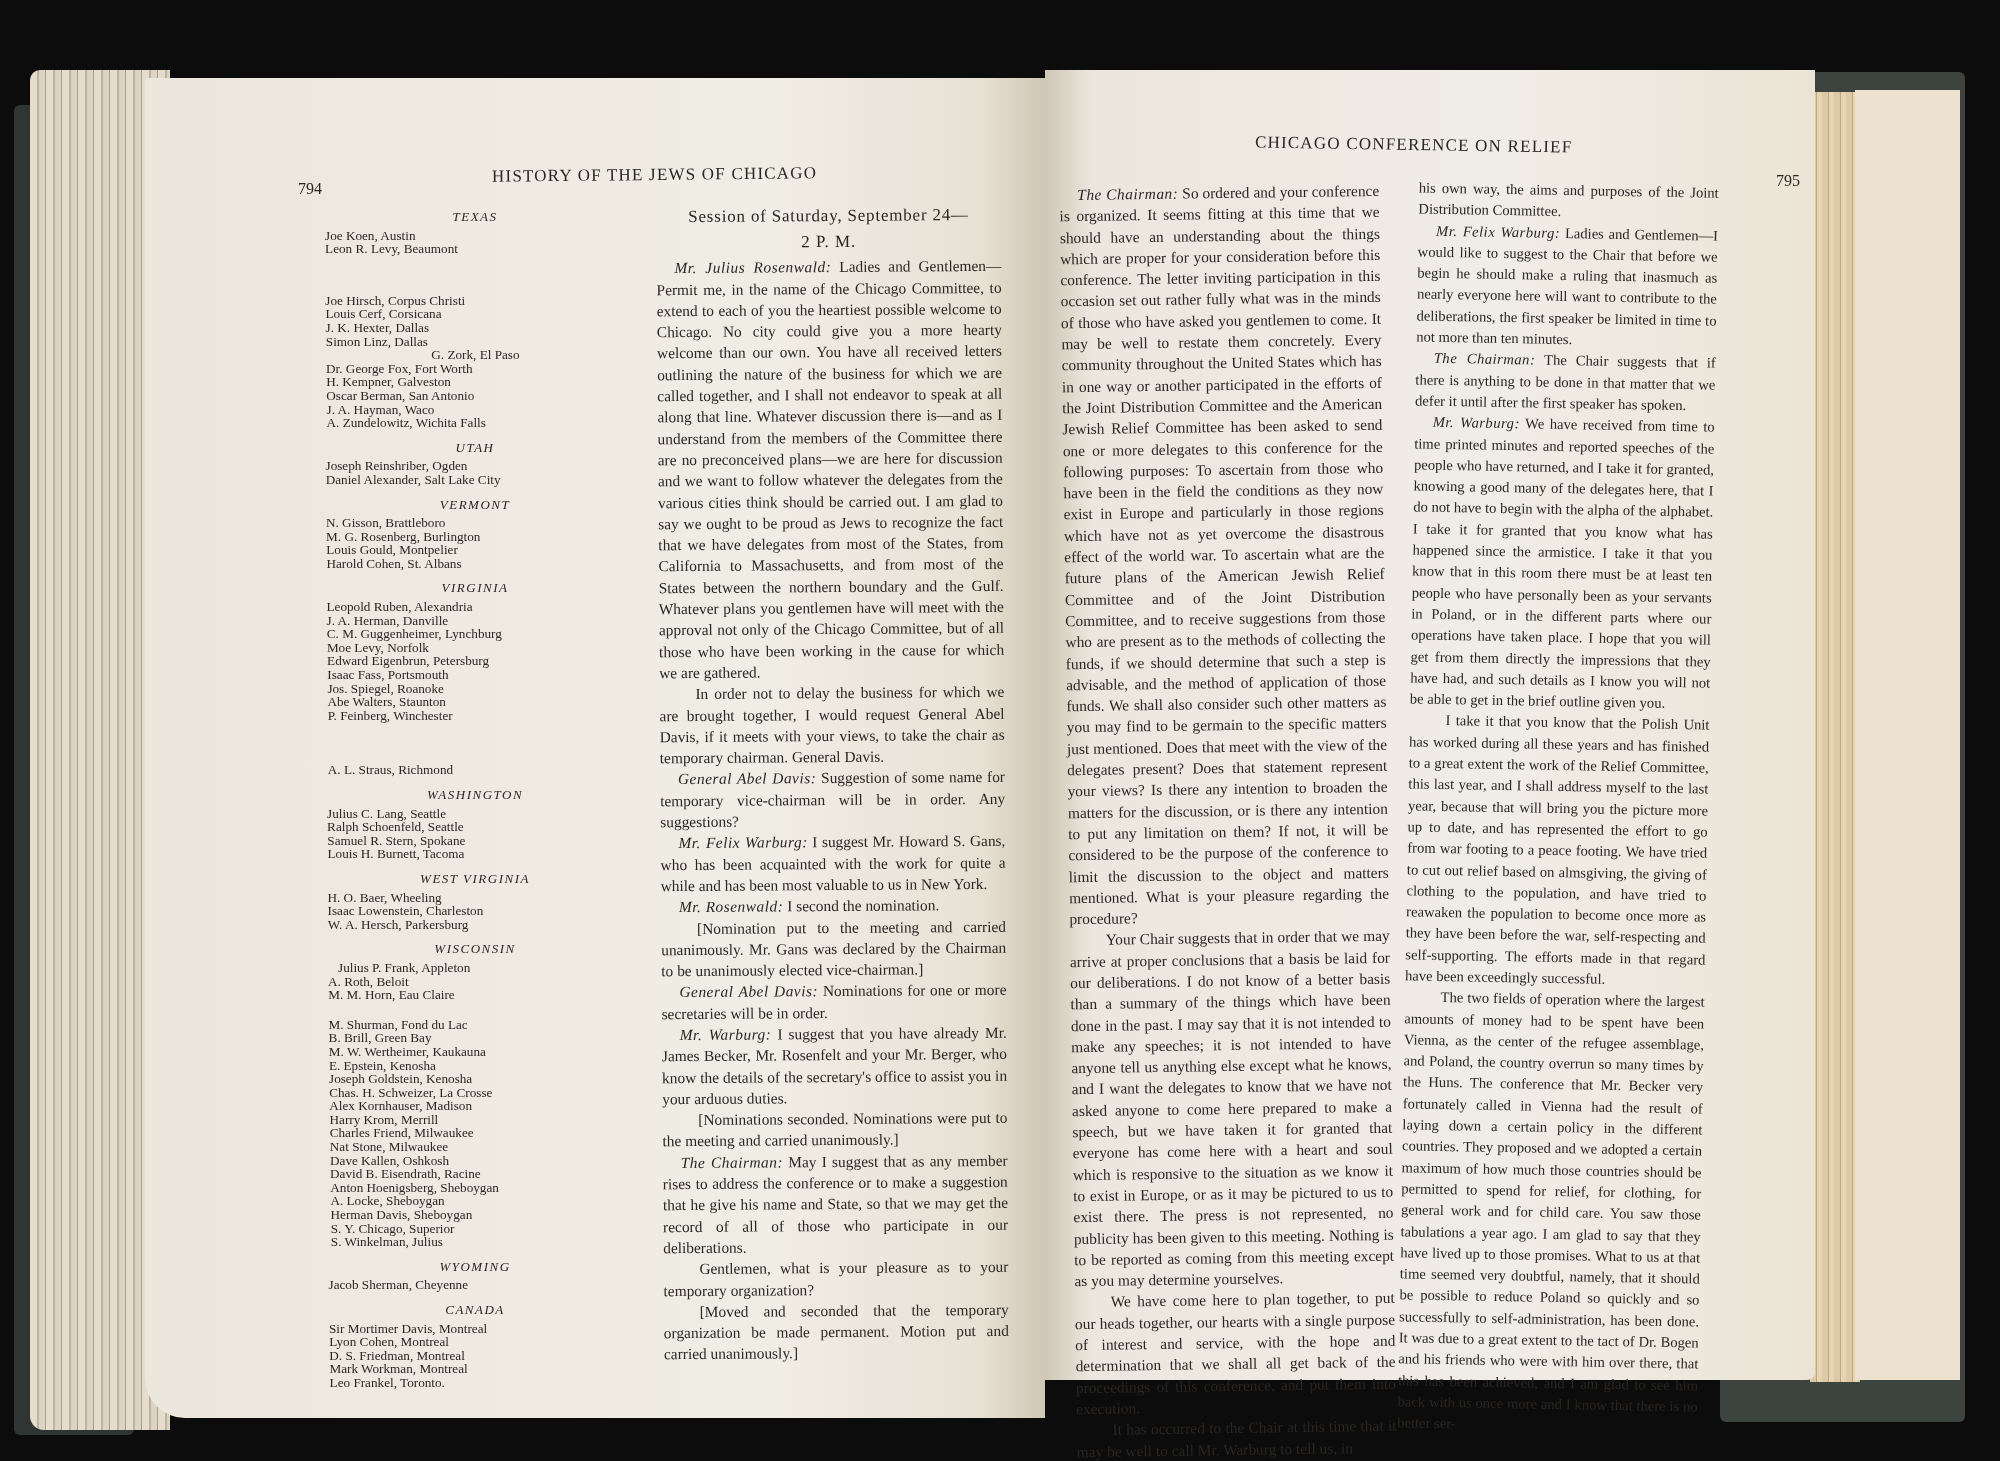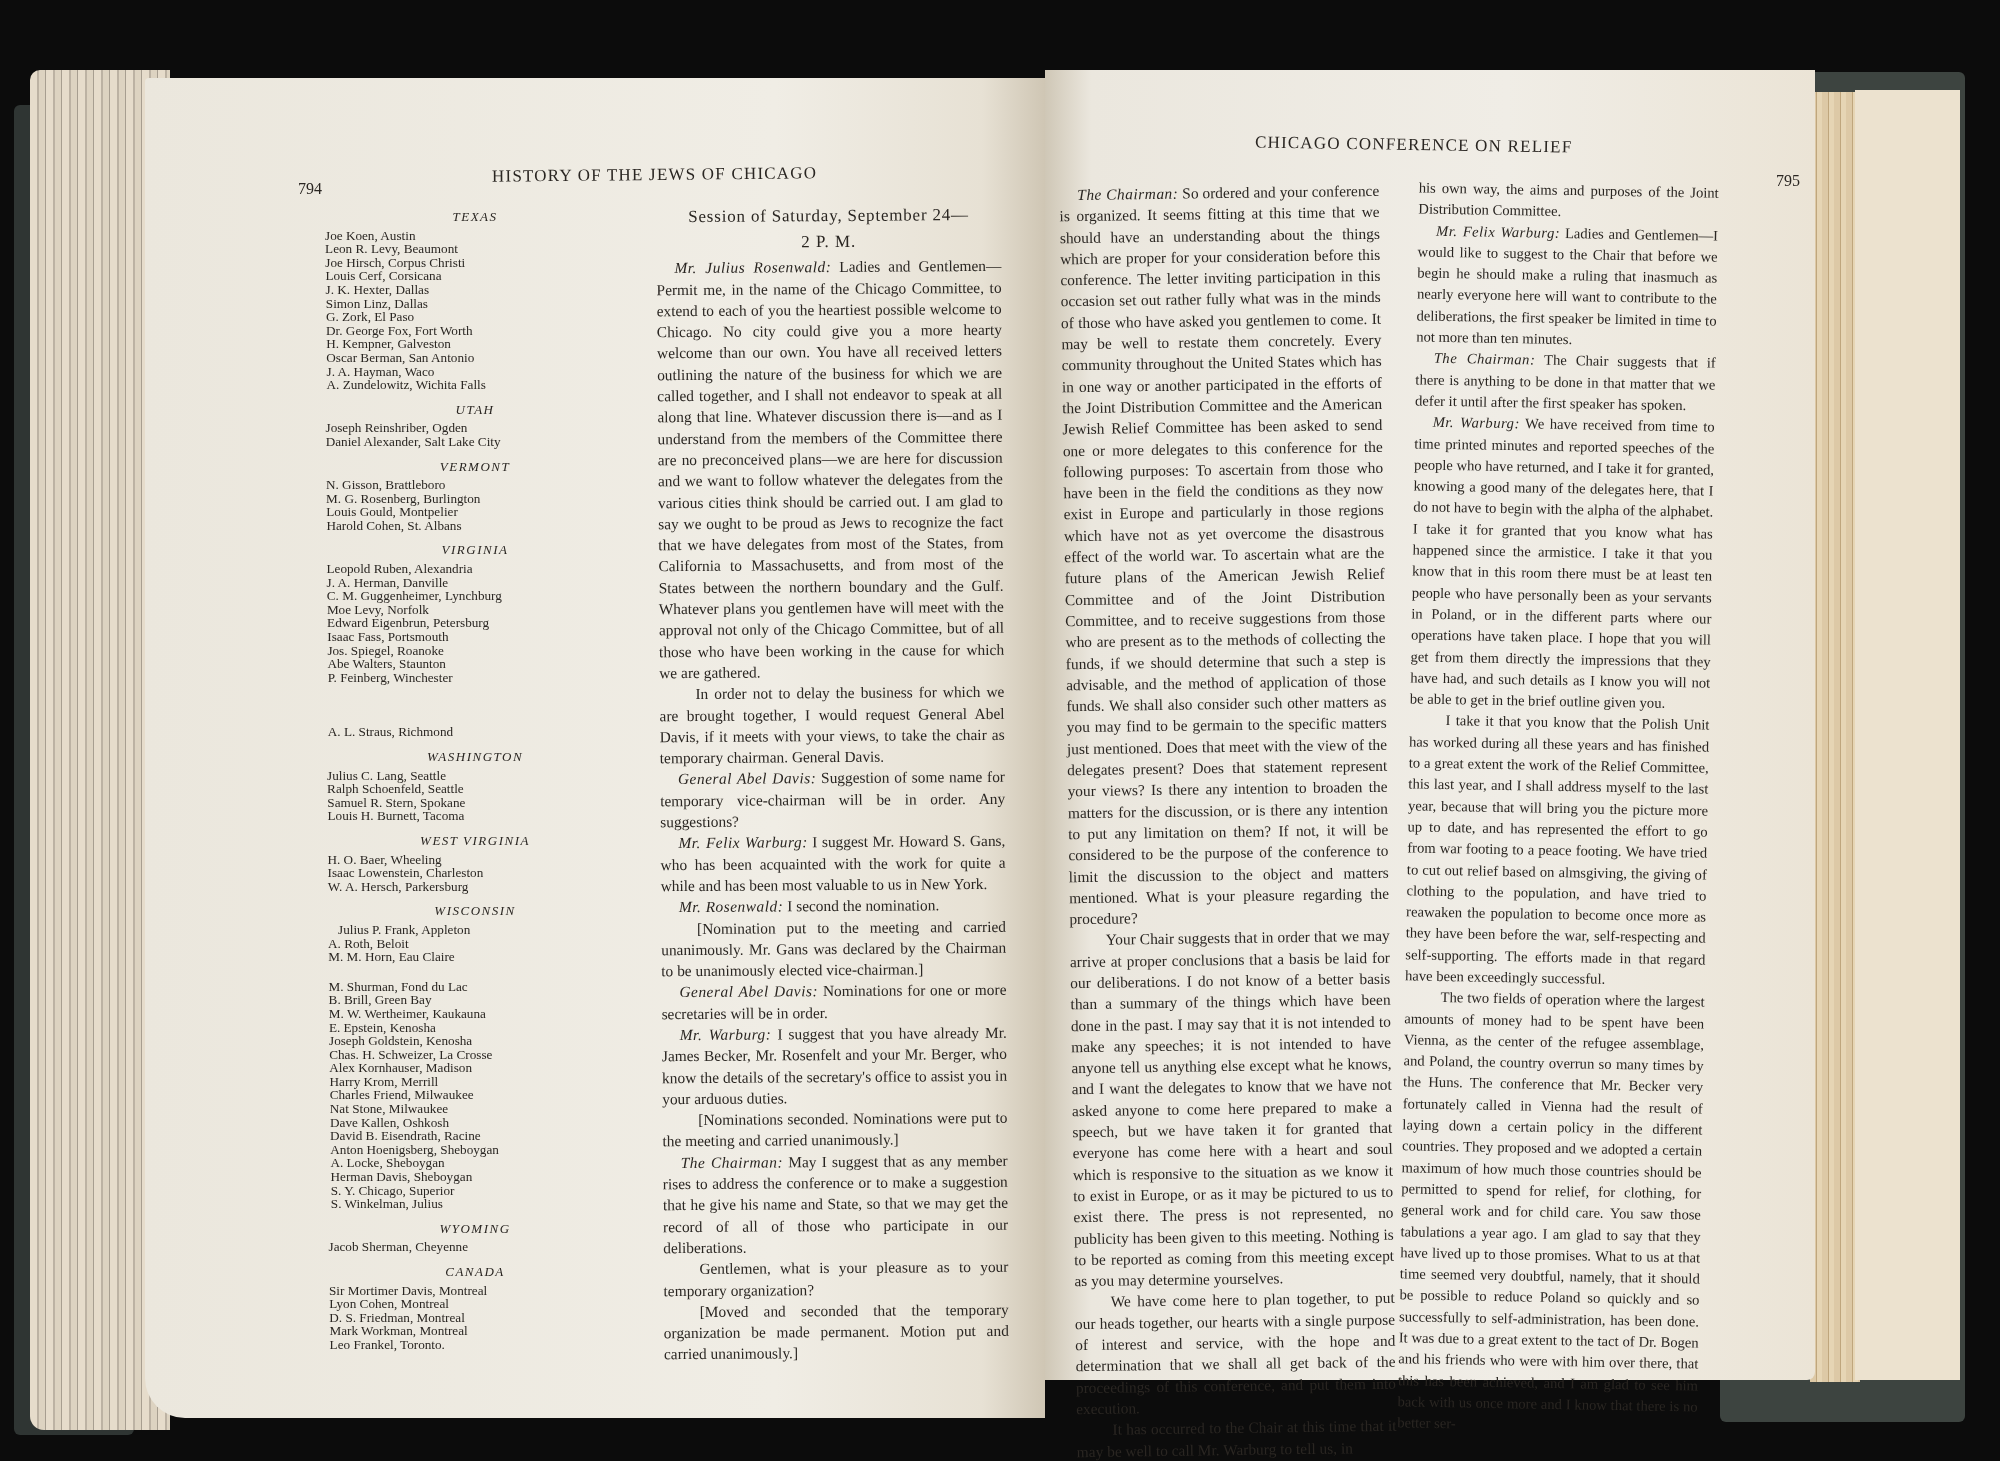--- a/index.html
+++ b/index.html
@@ -35,25 +35,25 @@
 <div class="flyleaf"></div>
 
 <div class="page page-left"></div>
 <div class="folio" style="left:298px;top:180px;">794</div>
 <div class="running-head" style="left:492px;top:165px;transform:rotate(-0.6deg);">HISTORY OF THE JEWS OF CHICAGO</div>
 
 <div class="dir-col" id="dir-col">
     <div class="state">TEXAS</div>
     <div class="entry" style="padding-left: 0px;">Joe Koen, Austin</div>
     <div class="entry" style="padding-left: 0.1px;">Leon R. Levy, Beaumont</div>
-    <div class="entry" style="padding-left: 0.3px;">Joe Hirsch, Corpus Christi</div>
+    <div class="entry" style="padding-left: 0.3px; margin-top: 38px;">Joe Hirsch, Corpus Christi</div>
     <div class="entry" style="padding-left: 0.4px;">Louis Cerf, Corsicana</div>
     <div class="entry" style="padding-left: 0.6px;">J. K. Hexter, Dallas</div>
     <div class="entry" style="padding-left: 0.8px;">Simon Linz, Dallas</div>
-    <div class="entry" style="padding-left: 0.9px;">G. Zork, El Paso</div>
+    <div class="entry" style="padding-left: 0.9px; text-align: center;">G. Zork, El Paso</div>
     <div class="entry" style="padding-left: 1.1px;">Dr. George Fox, Fort Worth</div>
     <div class="entry" style="padding-left: 1.2px;">H. Kempner, Galveston</div>
     <div class="entry" style="padding-left: 1.3px;">Oscar Berman, San Antonio</div>
     <div class="entry" style="padding-left: 1.5px;">J. A. Hayman, Waco</div>
     <div class="entry" style="padding-left: 1.6px;">A. Zundelowitz, Wichita Falls</div>
     <div class="state">UTAH</div>
     <div class="entry" style="padding-left: 0.5px;">Joseph Reinshriber, Ogden</div>
     <div class="entry" style="padding-left: 0.7px;">Daniel Alexander, Salt Lake City</div>
     <div class="state">VERMONT</div>
     <div class="entry" style="padding-left: 1px;">N. Gisson, Brattleboro</div>

